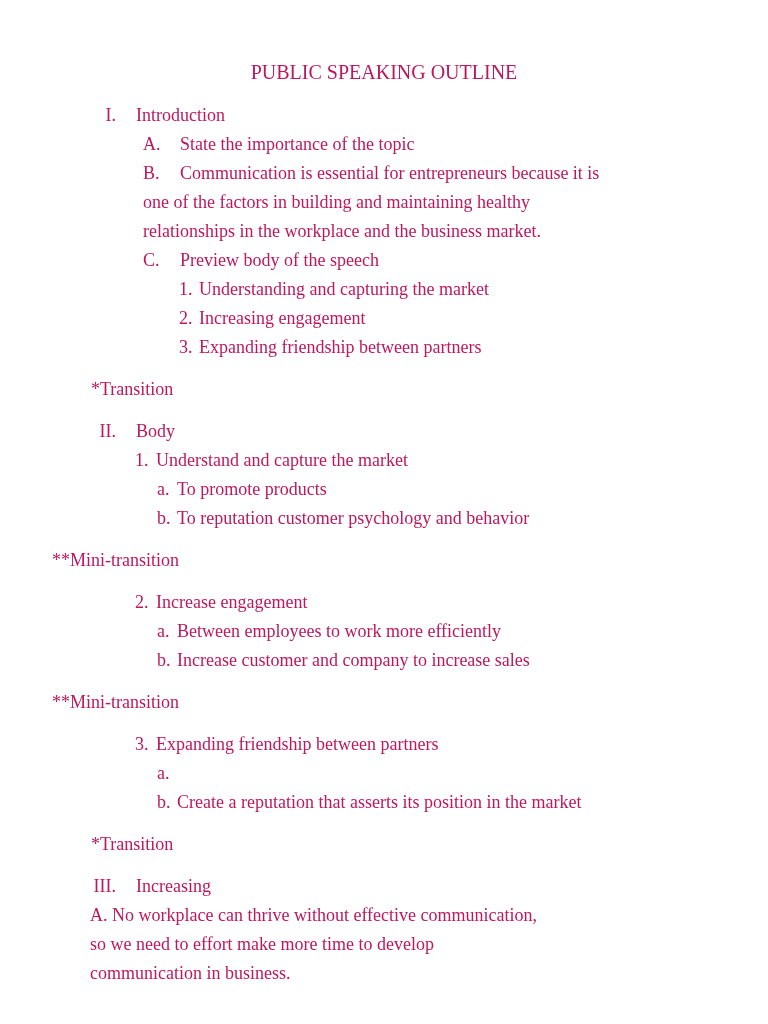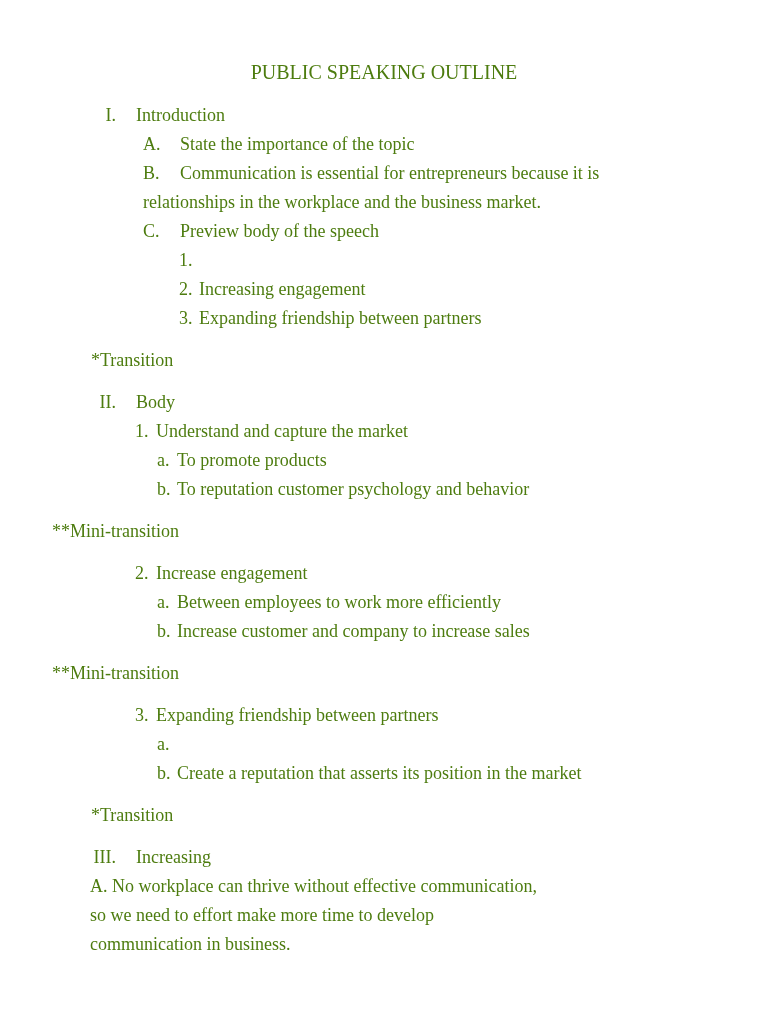--- a/index.html
+++ b/index.html
@@ -2,21 +2,21 @@
 <html><head>
 <meta charset="utf-8">
 <style>
   html, body { margin: 0; padding: 0; background: #ffffff; }
   .page {
     position: relative;
     width: 768px;
     height: 1024px;
     margin: 0 auto;
     background: #ffffff;
-    color: #4d7c0f;
+    color: #be185d;
     font-family: "Liberation Serif", "DejaVu Serif", serif;
     box-sizing: border-box;
     padding-top: 58px;
     overflow: hidden;
   }
   .doc-title {
     height: 29px;
     line-height: 29px;
     text-align: center;
     font-size: 20px;
@@ -71,28 +71,32 @@
   </div>
   <div class="line ln-abc">
     <span class="lbl">A.</span>
     <span class="txt">State the importance of the topic</span>
   </div>
   <div class="line ln-abc">
     <span class="lbl">B.</span>
     <span class="txt">Communication is essential for entrepreneurs because it is</span>
   </div>
   <div class="line ln-cont">
+    <span class="txt">one of the factors in building and maintaining healthy</span>
+  </div>
+  <div class="line ln-cont">
     <span class="txt">relationships in the workplace and the business market.</span>
   </div>
   <div class="line ln-abc">
     <span class="lbl">C.</span>
     <span class="txt">Preview body of the speech</span>
   </div>
   <div class="line ln-num1">
     <span class="lbl">1.</span>
+    <span class="txt">Understanding and capturing the market</span>
   </div>
   <div class="line ln-num1">
     <span class="lbl">2.</span>
     <span class="txt">Increasing engagement</span>
   </div>
   <div class="line ln-num1">
     <span class="lbl">3.</span>
     <span class="txt">Expanding friendship between partners</span>
   </div>
 

